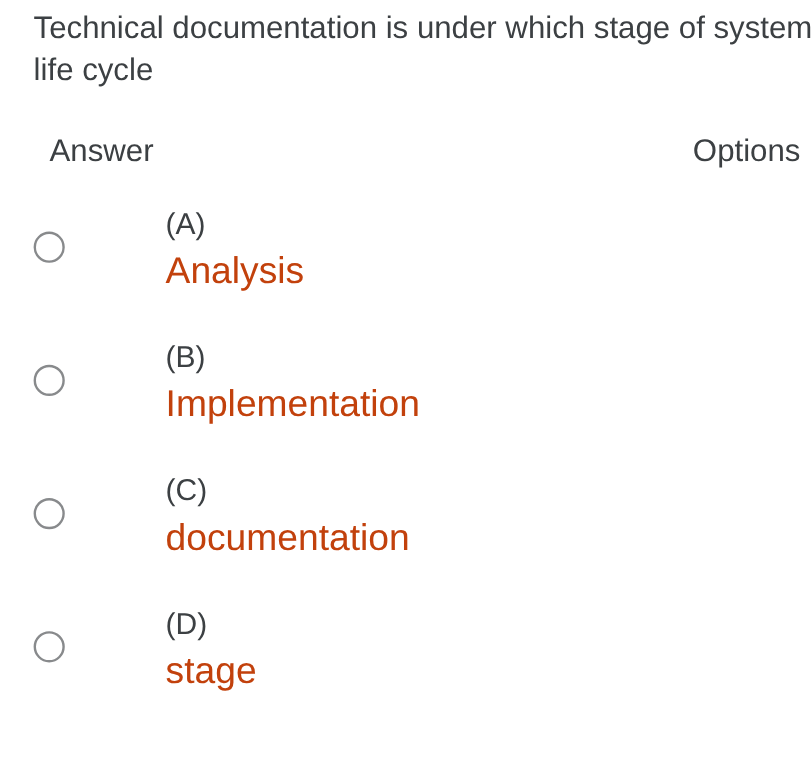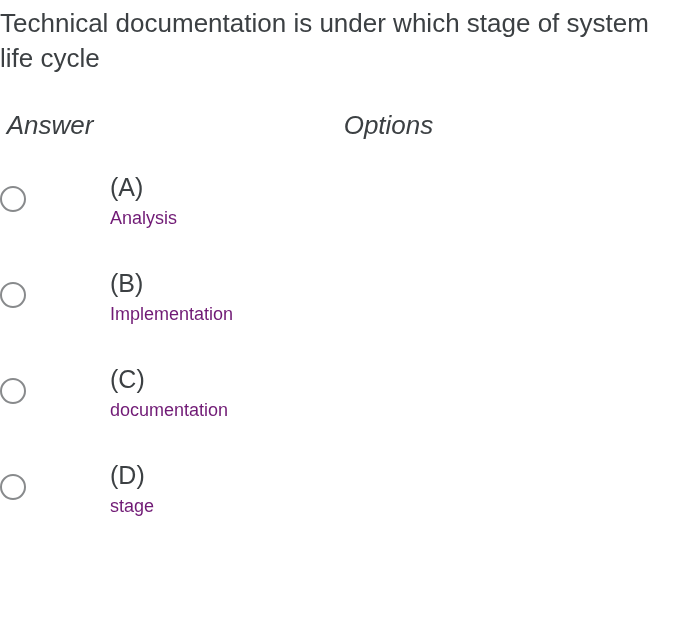--- a/index.html
+++ b/index.html
@@ -6,40 +6,40 @@
     margin: 0;
     padding: 0;
     width: 677px;
     height: 632px;
     background: #ffffff;
     font-family: Arial, Helvetica, sans-serif;
     color: #3c4043;
   }
   .container {
     padding: 0;
+    margin-left: 28px;
   }
   .question {
     font-size: 26px;
     line-height: 1.35;
     color: #3c4043;
     margin: 6px 0 30px 0;
     padding-left: 0;
   }
   table.options {
     border-collapse: collapse;
     width: 100%;
   }
   table.options th {
     font-weight: 400;
     font-size: 26px;
-    text-align: center;
+    text-align: right;
     color: #3c4043;
     padding: 4px 10px 18px 0;
     vertical-align: top;
-    font-style: italic;
   }
   table.options td {
     vertical-align: middle;
     padding: 14px 10px 26px 0;
   }
   td.radio-cell {
     width: 100px;
     text-align: left;
     padding-left: 10px;
   }
@@ -51,22 +51,22 @@
     display: inline-block;
     box-sizing: border-box;
   }
   .opt-letter {
     font-size: 25px;
     color: #3c4043;
     display: block;
     margin-bottom: 6px;
   }
   .opt-text {
-    font-size: 18px;
-    color: #701a75;
+    font-size: 31px;
+    color: #c2410c;
     display: block;
   }
 </style>
 </head>
 <body>
 
 <div class="container">
   <div class="question">Technical documentation is under which stage of system life cycle</div>
 
   <table class="options">

